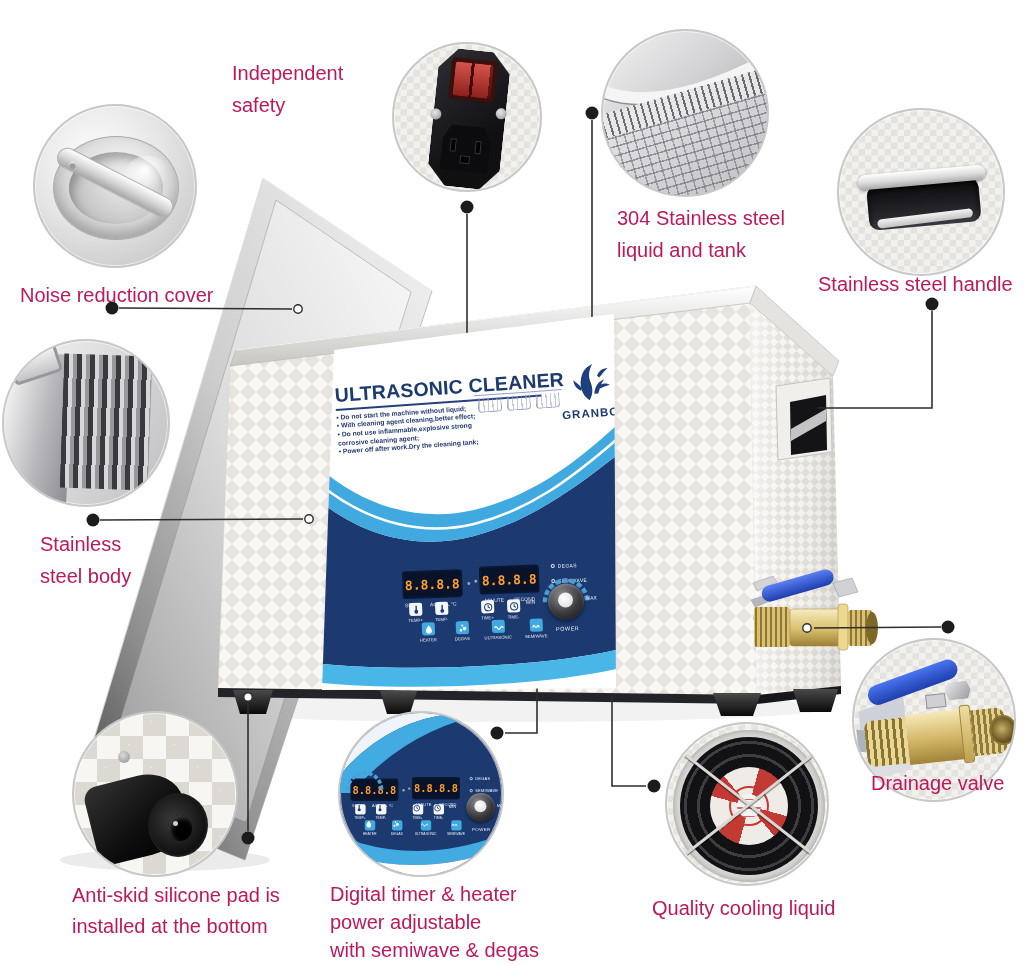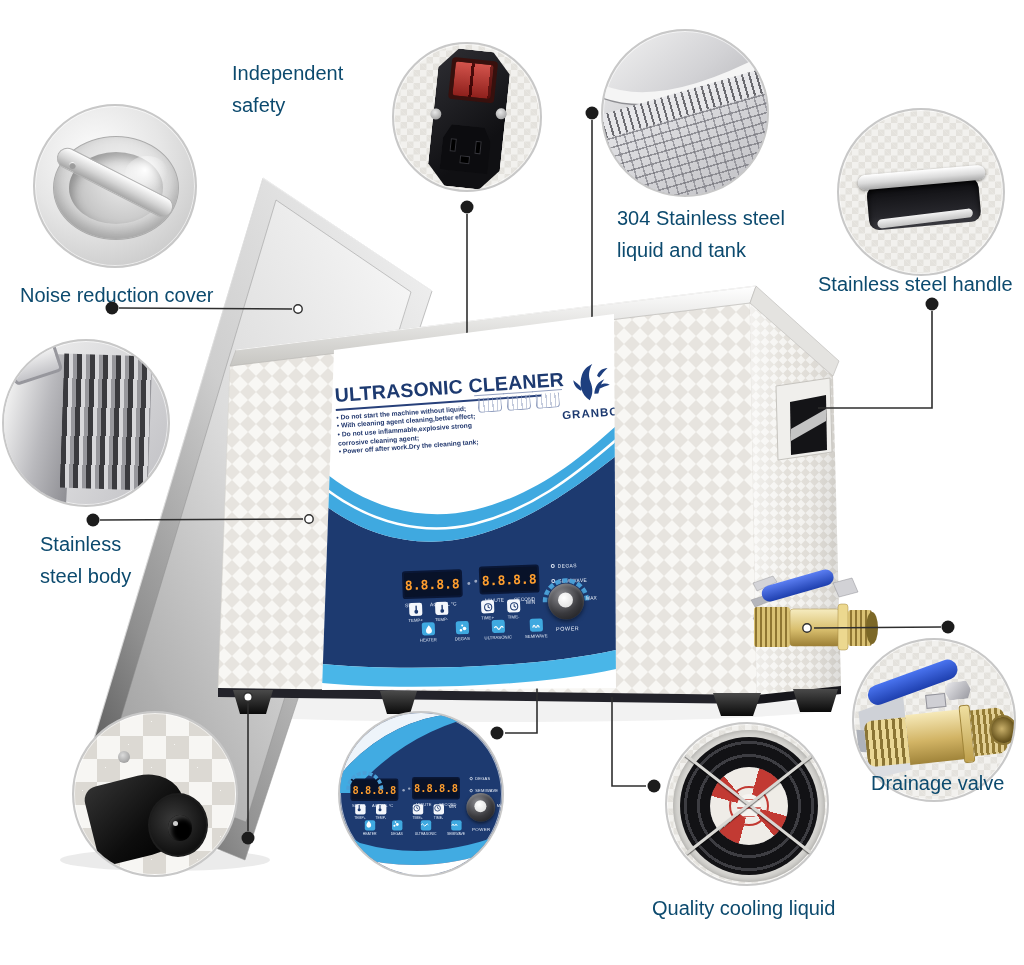--- a/index.html
+++ b/index.html
@@ -1,21 +1,21 @@
 <!DOCTYPE html>
 <html><head>
 <meta charset="utf-8">
 <style>
   html,body{margin:0;padding:0;background:#fff;}
   #stage{position:relative;width:1024px;height:965px;background:#fff;overflow:hidden;
          font-family:"Liberation Sans",sans-serif;}
   #stage *{box-sizing:border-box;}
 
   
-  .cap{position:absolute;color:#0c4a6e;font-size:20px;line-height:32px;}
+  .cap{position:absolute;color:#be185d;font-size:20px;line-height:32px;}
   .cap span{display:block;white-space:nowrap;}
 
   
   .co{position:absolute;border-radius:50%;overflow:hidden;border:2px solid #c8c8c8;
       box-shadow:0 0 0 1px rgba(255,255,255,.6) inset;}
   .co *{position:absolute;}
 
   .chk-sm{background-color:#f2f1ee;
     background-image:linear-gradient(45deg,#e4e2dd 25%,transparent 25%,transparent 75%,#e4e2dd 75%),
                      linear-gradient(45deg,#e4e2dd 25%,transparent 25%,transparent 75%,#e4e2dd 75%);
@@ -649,20 +649,29 @@
     <span>304 Stainless steel</span>
     <span>liquid and tank</span>
   </div>
   <div class="cap" style="left:818px;top:268px">
     <span>Stainless steel handle</span>
   </div>
   <div class="cap" style="left:40px;top:528px">
     <span>Stainless</span>
     <span>steel body</span>
   </div>
+  <div class="cap" style="left:72px;top:880px;line-height:31px">
+    <span>Anti-skid silicone pad is</span>
+    <span>installed at the bottom</span>
+  </div>
+  <div class="cap" style="left:330px;top:880px;line-height:28px">
+    <span>Digital timer &amp; heater</span>
+    <span>power adjustable</span>
+    <span>with semiwave &amp; degas</span>
+  </div>
   <div class="cap" style="left:652px;top:892px">
     <span>Quality cooling liquid</span>
   </div>
   <div class="cap" style="left:871px;top:767px">
     <span>Drainage valve</span>
   </div>
 
 </div>
 
 </body></html>

